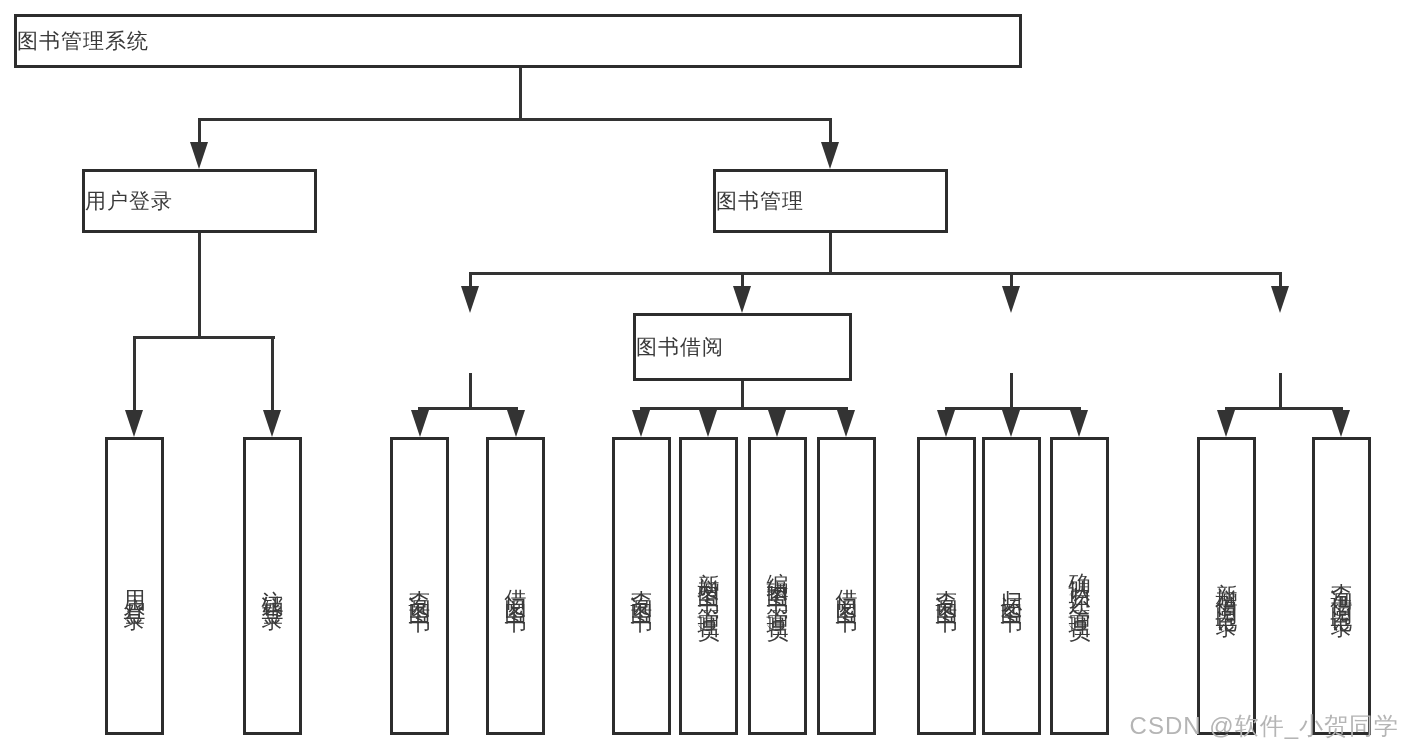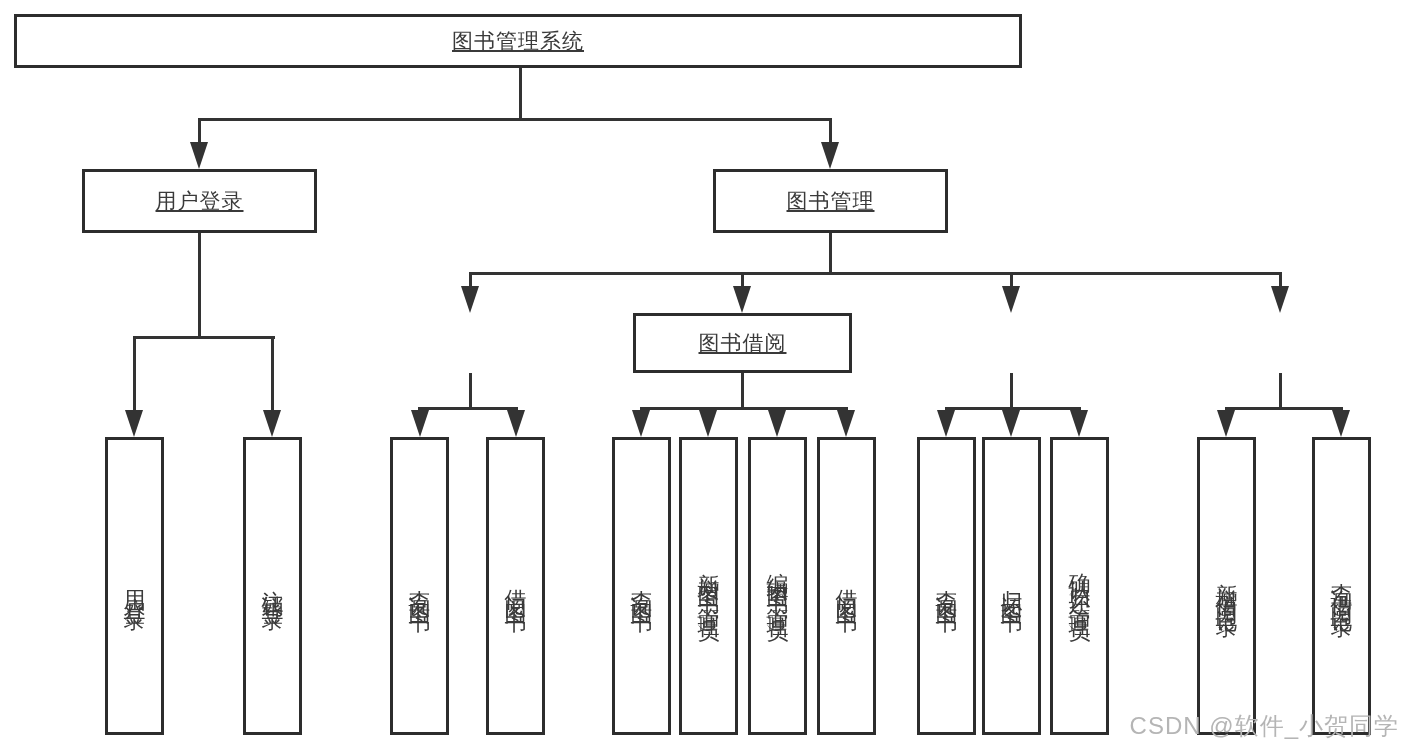--- a/index.html
+++ b/index.html
@@ -9,25 +9,24 @@
     background:var(--background, #ffffff);
     font-family:"Liberation Sans", sans-serif;
     color:var(--text, #3a3a3a);
     overflow:hidden;
   }
   .hbox {
     position:absolute;
     box-sizing:border-box;
     border:3px solid var(--box_border, #2d2d2d);
     background:#fff;
-    display:flex; align-items:center; justify-content:center;
+    display:flex; align-items:center; justify-content:flex-start;
     font-size:21px;
     letter-spacing:1px;
     z-index:2;
-    text-decoration:underline;
   }
   .vbox {
     position:absolute;
     box-sizing:border-box;
     border:3px solid var(--box_border, #2d2d2d);
     background:#fff;
     display:flex; align-items:center; justify-content:center;
     z-index:2;
   }
   .vtext {
@@ -71,21 +70,21 @@
 
   <div class="hbox" style="left:82px;top:169px;width:235px;height:64px">
     <span>用户登录</span>
   </div>
 
   <div class="hbox" style="left:713px;top:169px;width:235px;height:64px">
     <span>图书管理</span>
   </div>
 
 
-  <div class="hbox" style="left:633px;top:313px;width:219px;height:60px">
+  <div class="hbox" style="left:633px;top:313px;width:219px;height:68px">
     <span>图书借阅</span>
   </div>
 
 
 
   <div class="vbox" style="left:105px;top:437px;width:59px;height:298px">
     <span class="vtext">用户登录</span>
   </div>
   <div class="vbox" style="left:243px;top:437px;width:59px;height:298px">
     <span class="vtext">注销登录</span>

